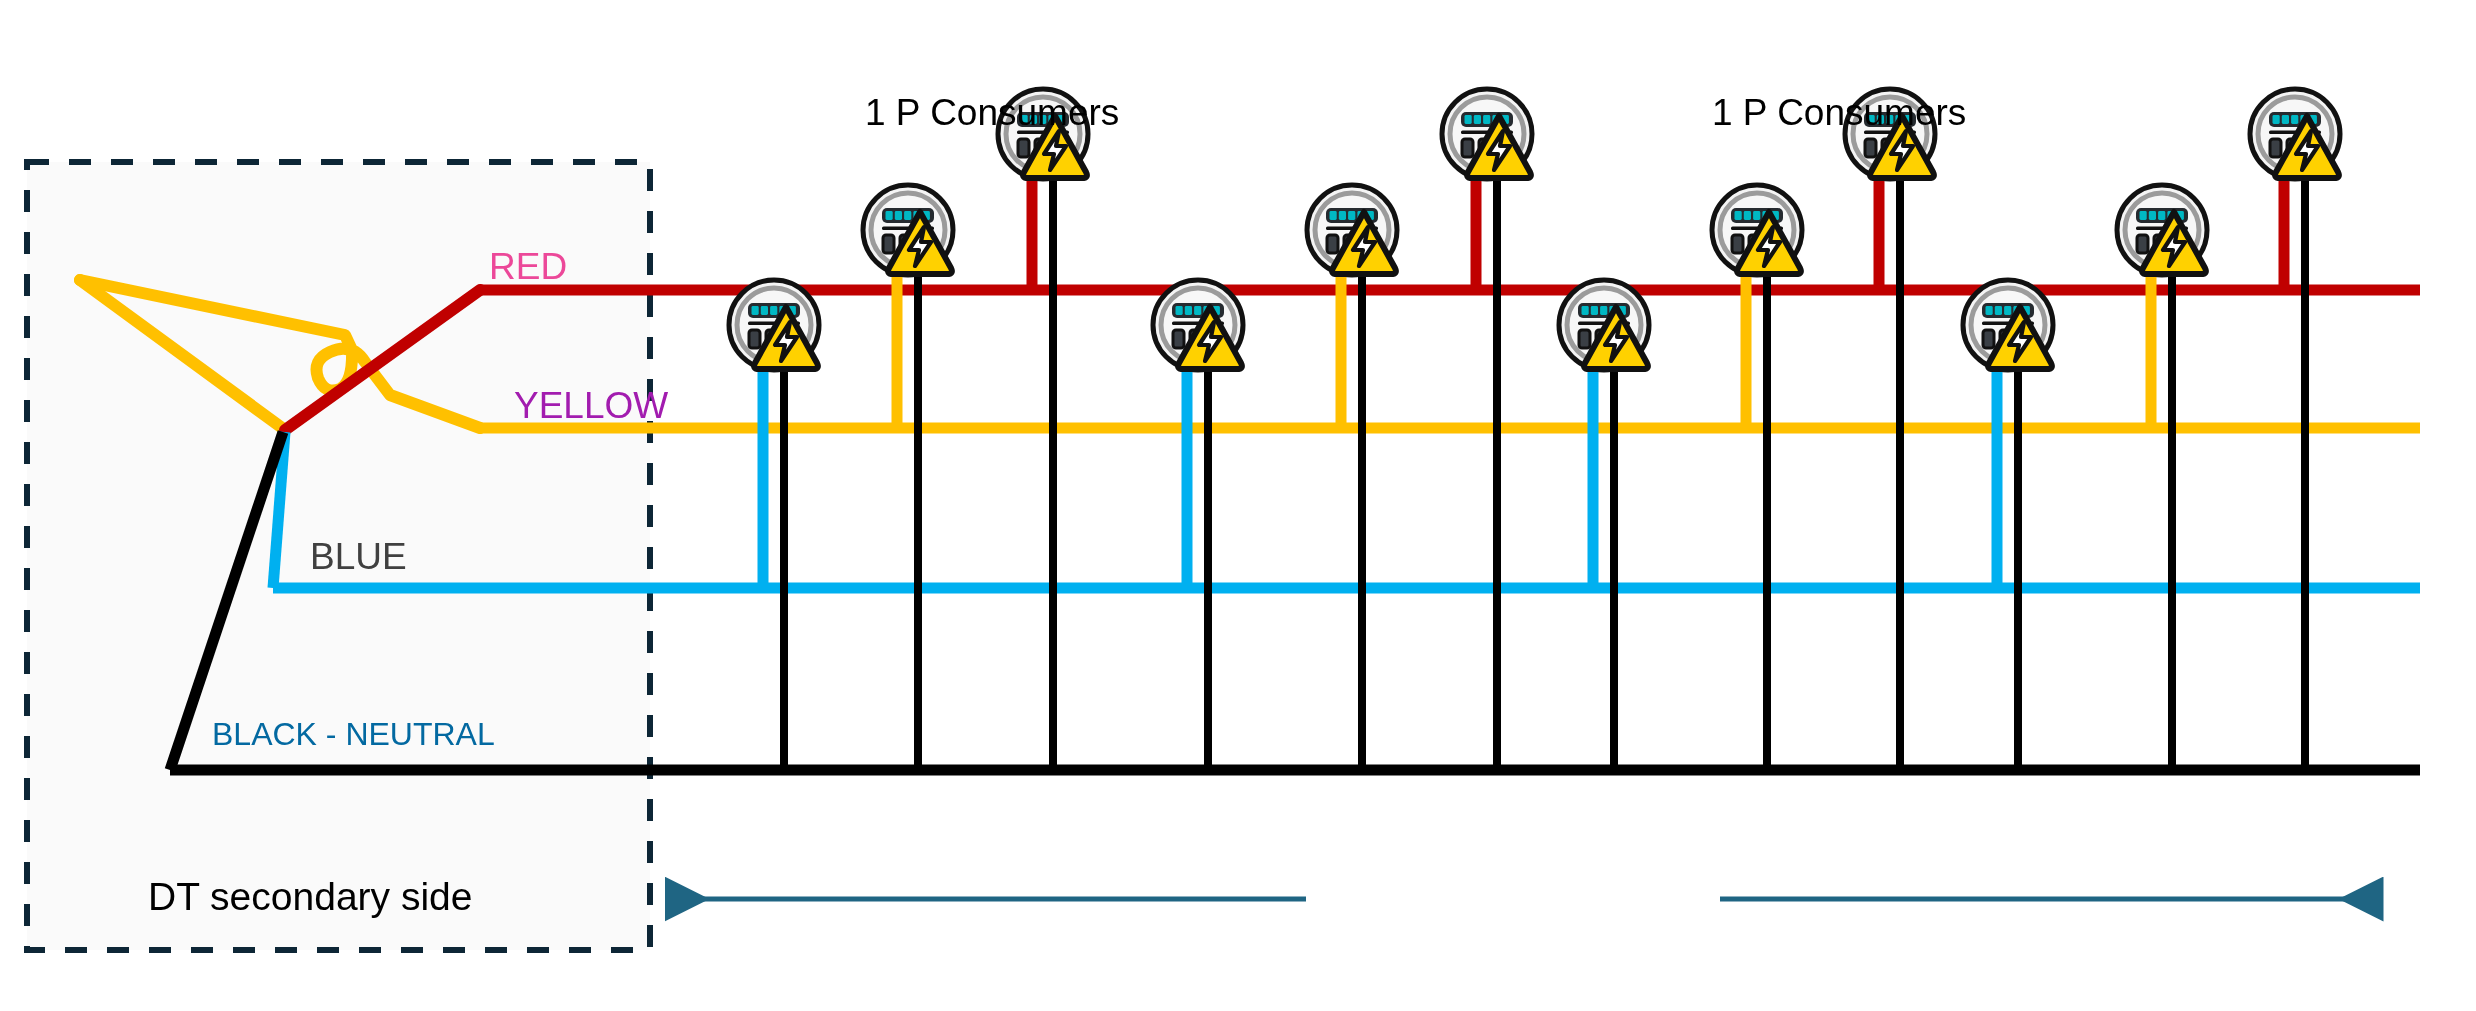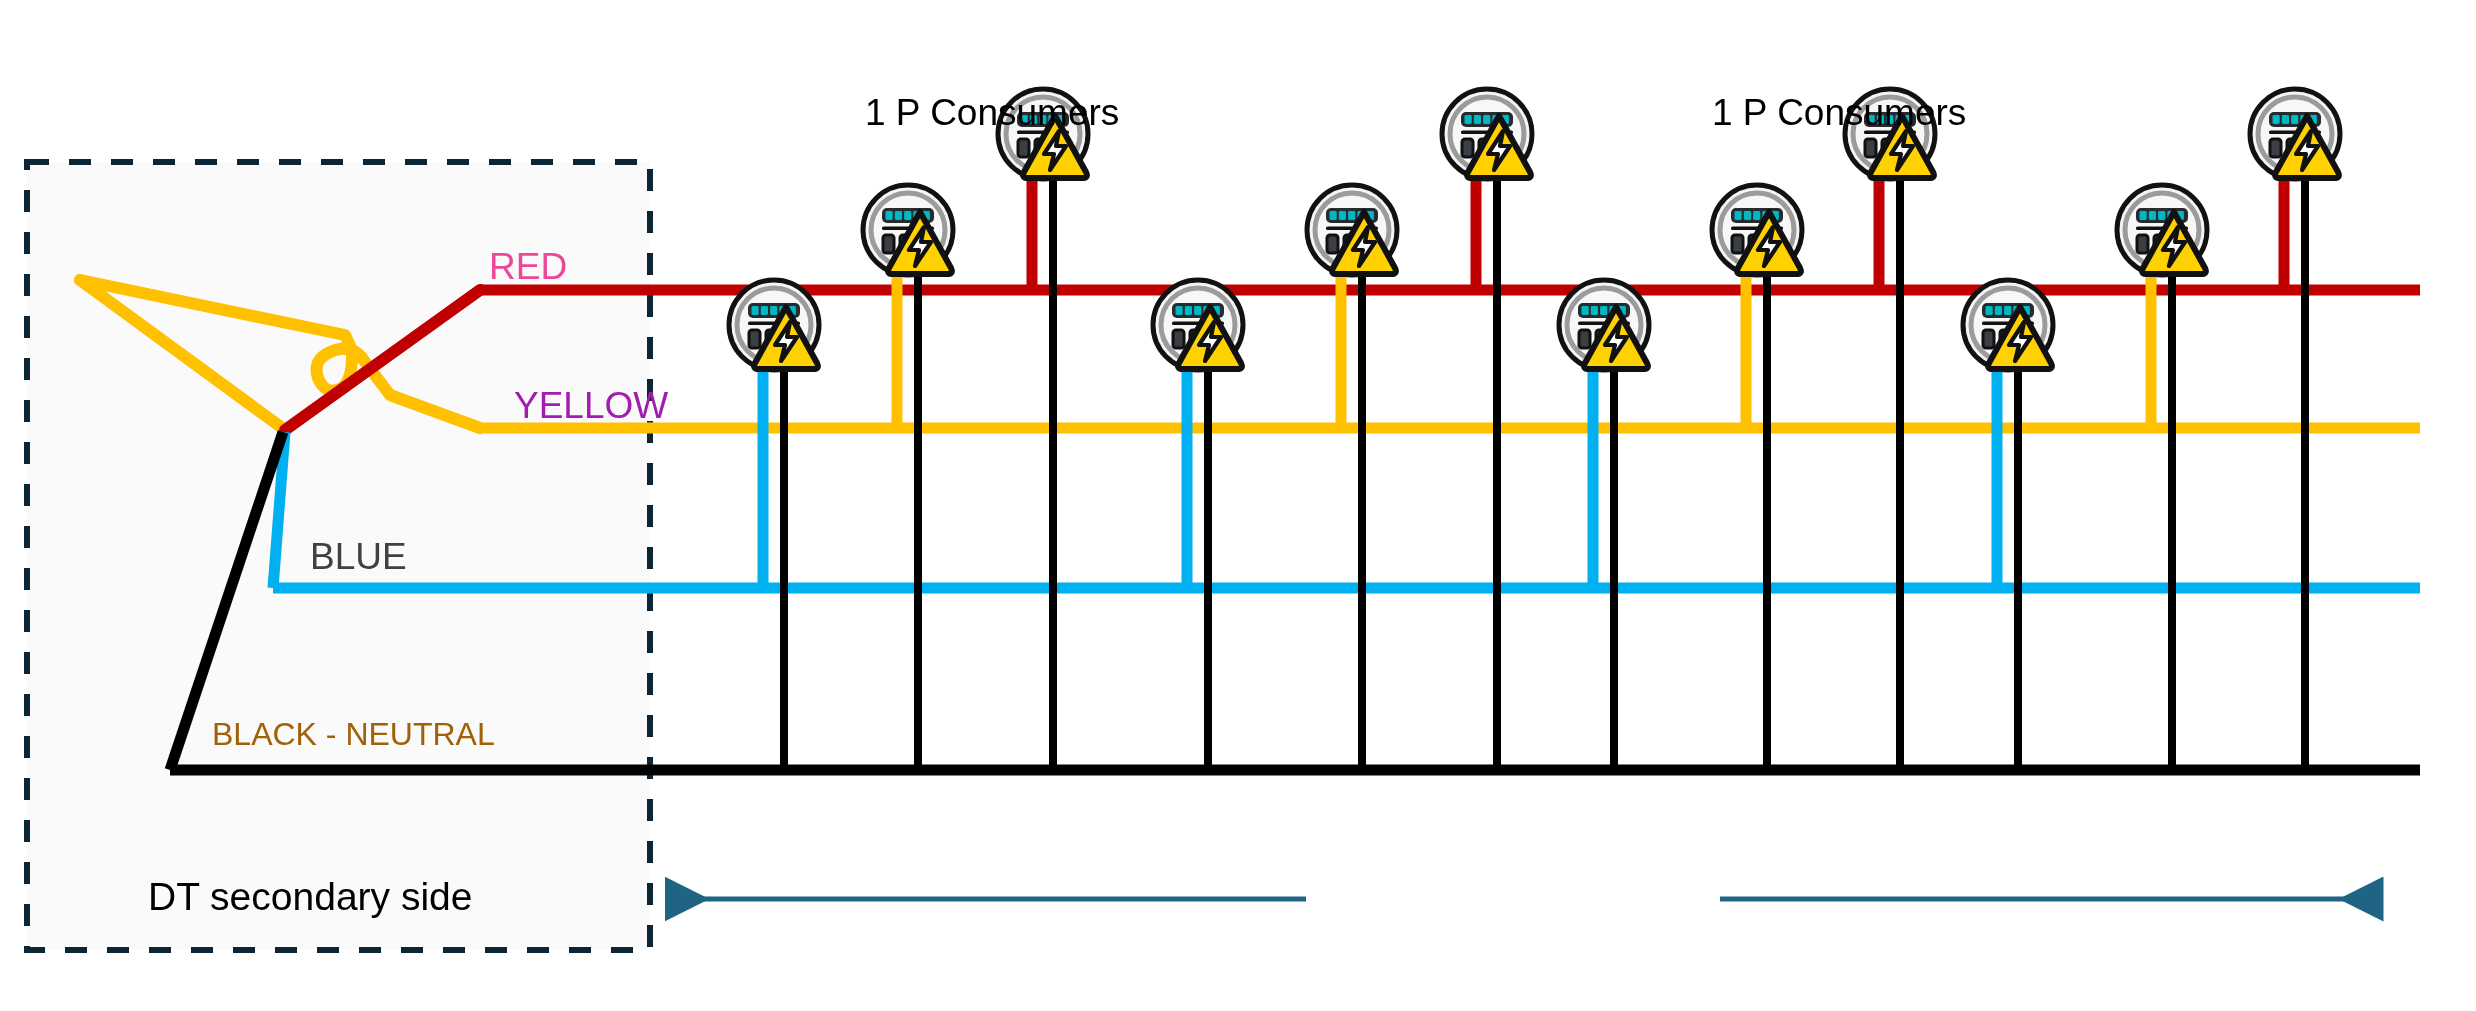--- a/index.html
+++ b/index.html
@@ -123,18 +123,18 @@
   <div class="lbl" style="left:865px;top:92px;font-size:37px;color:#000;">1 P Consumers</div>
 
   <div class="lbl" style="left:1712px;top:92px;font-size:37px;color:#000;">1 P Consumers</div>
 
   <div class="lbl" style="left:489px;top:246px;font-size:37px;color:#ec4899;">RED</div>
 
   <div class="lbl" style="left:478px;top:385px;font-size:37px;color:#a21caf;margin-left:36px;">YELLOW</div>
 
   <div class="lbl" style="left:310px;top:536px;font-size:37px;color:#404040;">BLUE</div>
 
-  <div class="lbl" style="left:212px;top:716px;font-size:32px;color:#a16207;">BLACK - NEUTRAL</div>
+  <div class="lbl" style="left:212px;top:716px;font-size:32px;color:#0369a1;">BLACK - NEUTRAL</div>
 
   <div class="lbl" style="left:148px;top:875px;font-size:39px;color:#000;">DT secondary side</div>
 
 
 </div>
 
 </body></html>

